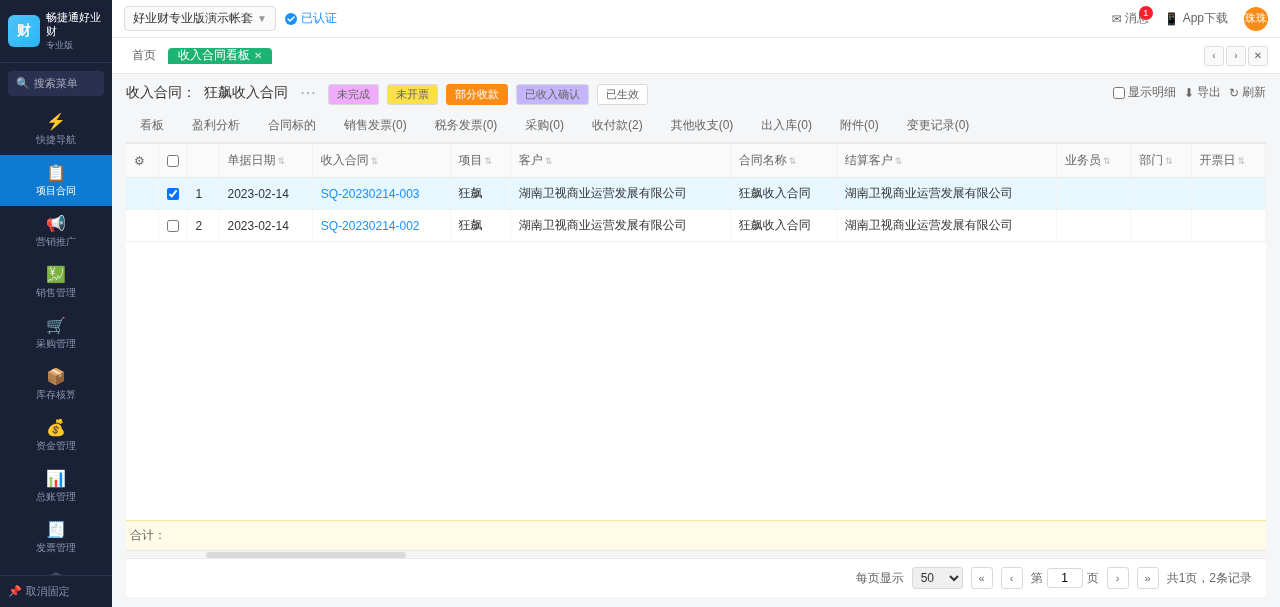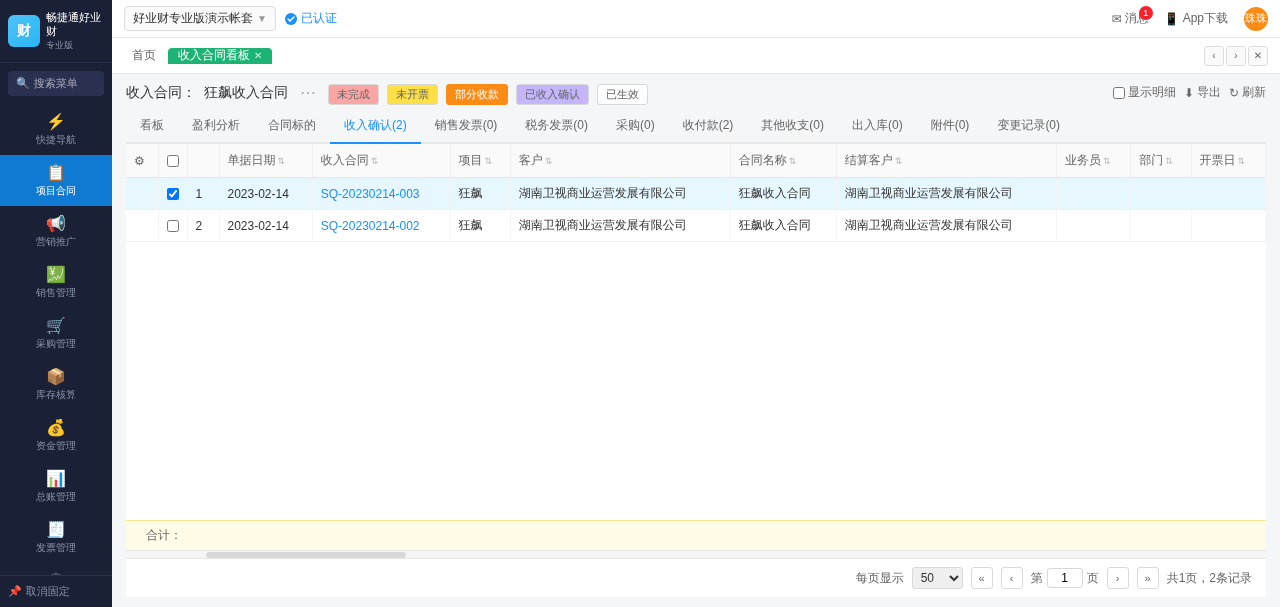--- a/index.html
+++ b/index.html
@@ -48,21 +48,21 @@
 
     
     .page-content { flex: 1; overflow: hidden; display: flex; flex-direction: column; padding: 10px 14px; }
 
     
     .page-header { display: flex; align-items: flex-start; gap: 8px; margin-bottom: 4px; }
     .page-title { font-size: 14px; color: #333; font-weight: 500; }
     .page-title-name { font-size: 14px; color: #333; font-weight: 500; }
     .page-header-more { color: #999; cursor: pointer; font-size: 16px; padding: 0 4px; }
     .status-btn { padding: 2px 8px; border-radius: 3px; font-size: 11px; border: 1px solid; cursor: pointer; }
-    .status-incomplete { background: #fca5a5; border-color: #d9d9d9; color: #666; }
+    .status-incomplete { background: #f0abfc; border-color: #d9d9d9; color: #666; }
     .status-no-invoice { background: #fde047; border-color: #d9d9d9; color: #666; }
     .status-partial { background: #fa8c16; border-color: #fa8c16; color: white; }
     .status-confirmed { background: #c4b5fd; border-color: #d9d9d9; color: #666; }
     .status-effective { background: #fff; border-color: #d9d9d9; color: #666; }
     .page-header-actions { margin-left: auto; display: flex; align-items: center; gap: 8px; }
     .action-btn { display: flex; align-items: center; gap: 3px; color: #666; font-size: 12px; cursor: pointer; }
     .action-checkbox { width: 12px; height: 12px; border: 1px solid #d9d9d9; }
 
     
     .inner-tabs { display: flex; border-bottom: 2px solid #e8e8e8; margin-bottom: 0; flex-shrink: 0; }
@@ -78,21 +78,21 @@
     .th-settings { width: 32px; text-align: center; }
     .th-check { width: 28px; text-align: center; }
     .th-no { width: 32px; text-align: center; }
     .col-link { color: #1890ff; cursor: pointer; text-decoration: none; }
     .sort-icon { color: #bbb; font-size: 9px; }
     th .col-header { display: flex; align-items: center; gap: 2px; }
     .checkbox-cell { display: flex; justify-content: center; }
     .row-checkbox { width: 12px; height: 12px; border: 1px solid #d9d9d9; border-radius: 2px; }
 
     
-    .table-footer { background: #fffbe6; border-top: 1px solid #ffe58f; padding: 6px 20px; display: flex; align-items: center; flex-shrink: 0; }
+    .table-footer { background: #fffbe6; border-top: 1px solid #ffe58f; padding: 6px 4px; display: flex; align-items: center; flex-shrink: 0; }
     .footer-label { color: #666; font-size: 12px; }
 
     
     .pagination { background: #fff; border-top: 1px solid #e8e8e8; padding: 8px 14px; display: flex; align-items: center; justify-content: flex-end; gap: 8px; flex-shrink: 0; }
     .pagination-label { color: #666; font-size: 12px; }
     .pagination-select { border: 1px solid #d9d9d9; border-radius: 3px; padding: 2px 4px; font-size: 12px; color: #333; }
     .pagination-btn { width: 22px; height: 22px; border: 1px solid #d9d9d9; border-radius: 3px; display: flex; align-items: center; justify-content: center; cursor: pointer; background: #fff; color: #666; font-size: 11px; }
     .pagination-info { color: #666; font-size: 12px; display: flex; align-items: center; gap: 4px; }
     .pagination-input { width: 36px; border: 1px solid #d9d9d9; border-radius: 3px; text-align: center; padding: 2px; font-size: 12px; }
     .pagination-total { color: #666; font-size: 12px; }
@@ -239,21 +239,20 @@
             <span>↻</span>
             <span>刷新</span>
           </div>
         </div>
       </div>
 
       <div class="inner-tabs">
         <div class="inner-tab">看板</div>
         <div class="inner-tab">盈利分析</div>
         <div class="inner-tab">合同标的</div>
-        <div class="inner-tab active">收入确认(2)</div>
         <div class="inner-tab">销售发票(0)</div>
         <div class="inner-tab">税务发票(0)</div>
         <div class="inner-tab">采购(0)</div>
         <div class="inner-tab">收付款(2)</div>
         <div class="inner-tab">其他收支(0)</div>
         <div class="inner-tab">出入库(0)</div>
         <div class="inner-tab">附件(0)</div>
         <div class="inner-tab">变更记录(0)</div>
       </div>
 

